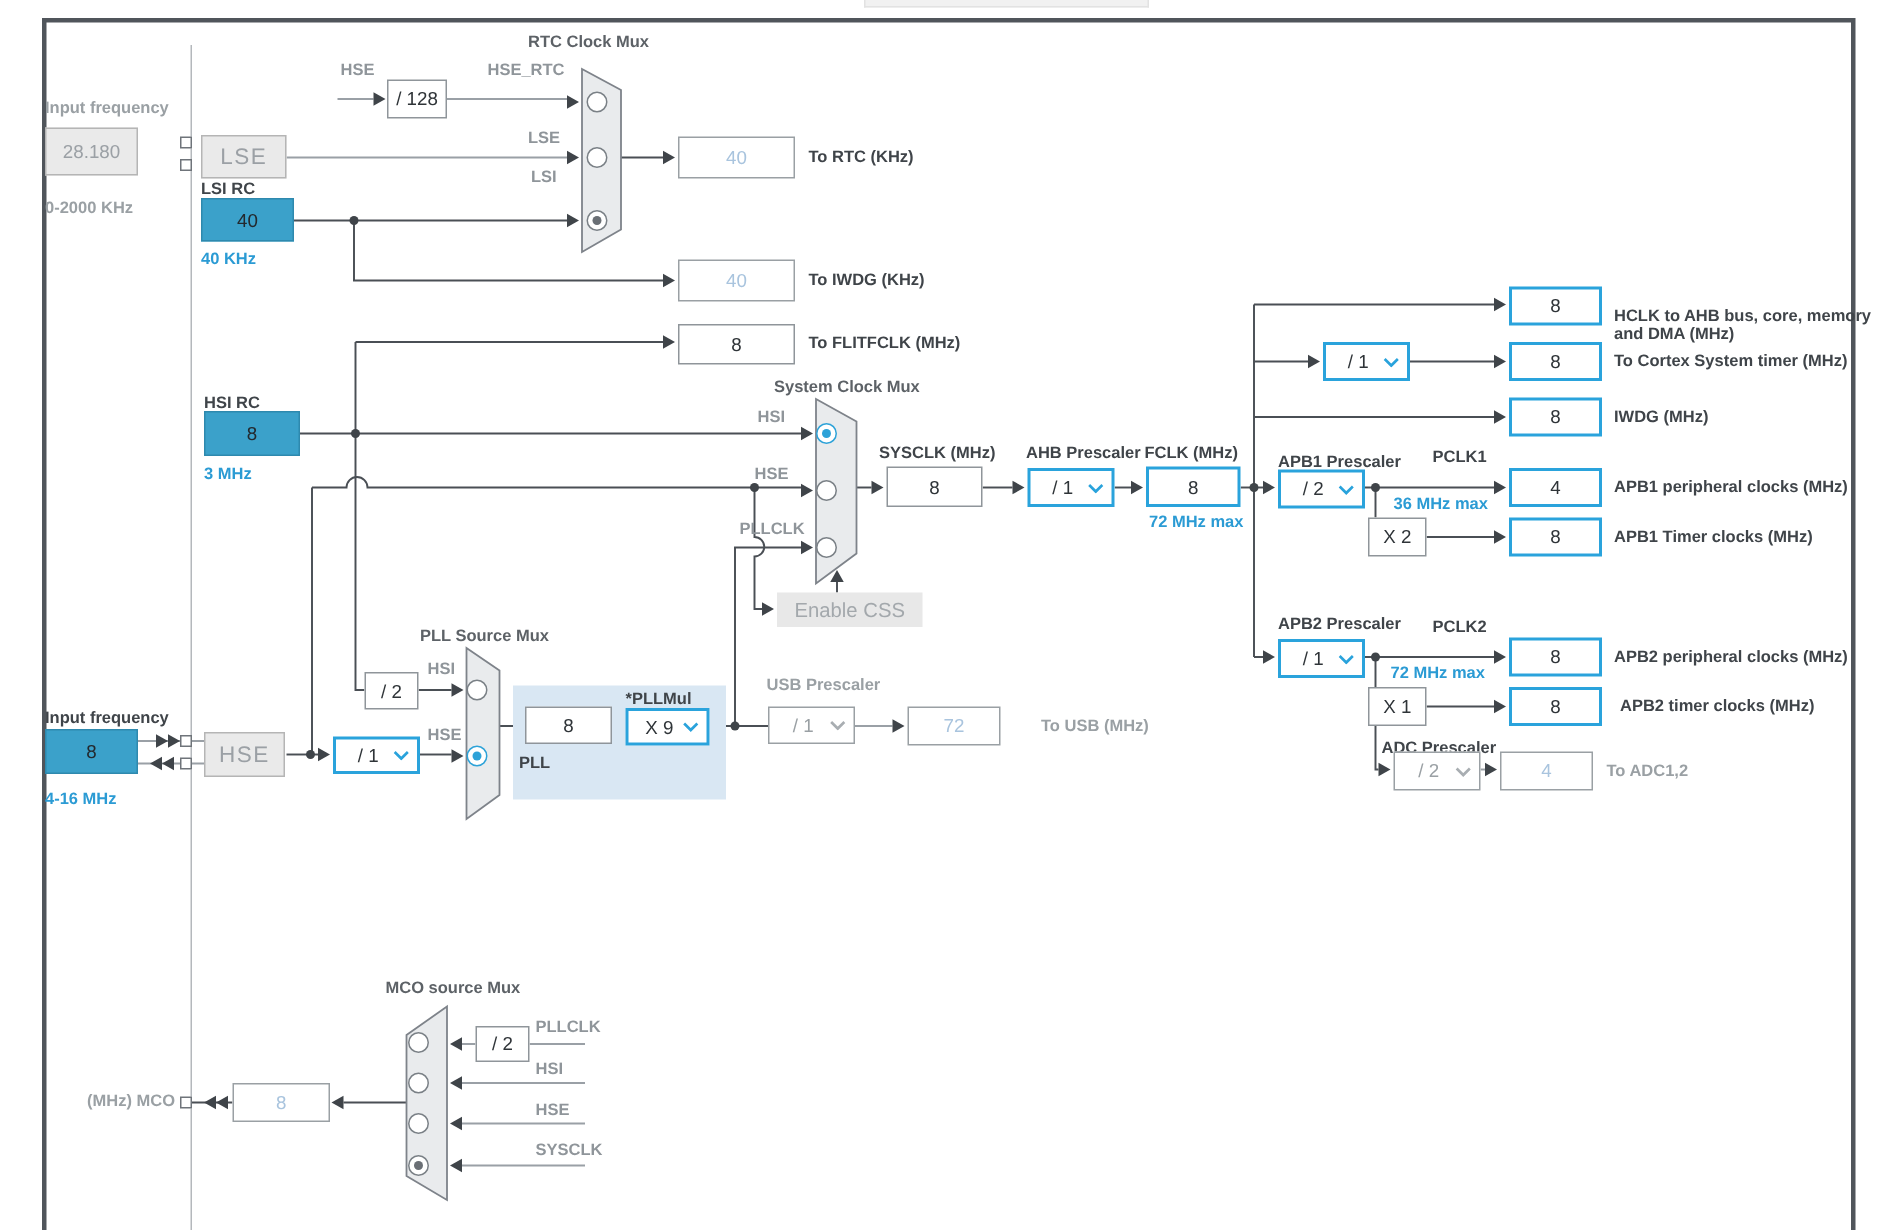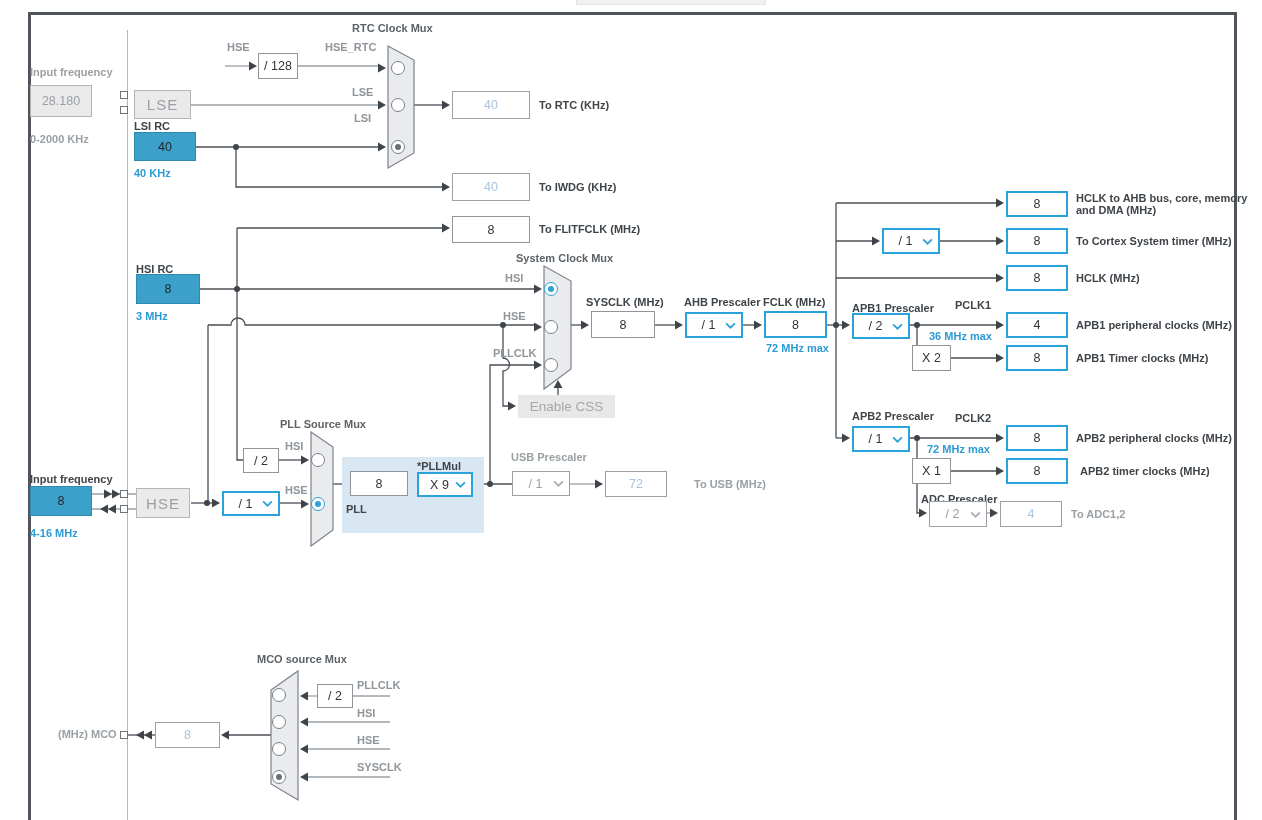--- a/index.html
+++ b/index.html
@@ -9,21 +9,21 @@
     border:3px solid #50555b;background:#fff;box-sizing:border-box;}
   #chipline{position:absolute;left:127px;top:30px;width:1px;height:790px;background:#b4b8bc;}
   #topbar{position:absolute;left:576px;top:0;width:188px;height:4px;background:#f1f1f1;border:1px solid #e2e2e2;border-top:none;}
   svg.wires{position:absolute;left:0;top:0;width:1262px;height:820px;pointer-events:none;}
   .lbl{position:absolute;font-size:11px;font-weight:bold;color:#8f959a;white-space:nowrap;line-height:12px;}
   .lbl.dark{color:#3f4449;}
   .lbl.title{color:#5d6267;}
   .lbl.blue{color:#2b9bd4;}
   .lbl.out{color:#3f4449;}
   .lbl.gray{color:#9aa0a4;}
-  .lbl.wrap{white-space:normal;width:178px;}
+  .lbl.wrap{white-space:normal;width:178px;margin-top:13px;}
   .box{position:absolute;box-sizing:border-box;background:#fff;border:1px solid #8f959a;
     color:#2f3438;font-size:12.5px;display:flex;align-items:center;justify-content:center;}
   .box.bblue{border:2px solid #2aa3dc;}
   .box.fill{background:#3ba1ca;border:1px solid #2e89ae;color:#23292e;}
   .box.grayb{background:#eaeaea;border:1px solid #b5b5b5;color:#9ba0a5;}
   .box.big{font-size:15px;letter-spacing:1px;}
   .box.dis{border:1px solid #9aa0a4;color:#a9c4de;}
   .box.btn{background:#e8e8e8;border:none;color:#a3a8ac;font-size:13.5px;}
   .dd{position:absolute;box-sizing:border-box;background:#fff;display:flex;align-items:center;
     padding:0 5px;font-size:12.5px;color:#2f3438;}
@@ -223,21 +223,21 @@
   <div class="lbl out wrap" style="left:1076px;top:192px">HCLK to AHB bus, core, memory and DMA (MHz)</div>
   <div class="dd bblue" style="left:882px;top:228px;width:58px;height:26px">
     <span class="v">/ 1</span>
     <svg viewBox="0 0 10 6">
         <path d="M1,1 L5,5 L9,1"></path>
       </svg>
   </div>
   <div class="box bblue" style="left:1006px;top:228px;width:62px;height:26px">8</div>
   <div class="lbl out" style="left:1076px;top:235px">To Cortex System timer (MHz)</div>
   <div class="box bblue" style="left:1006px;top:265px;width:62px;height:26px">8</div>
-  <div class="lbl out" style="left:1076px;top:272px">HCLK (MHz)</div>
+  <div class="lbl out" style="left:1076px;top:272px">IWDG (MHz)</div>
 
   <div class="lbl dark" style="left:852px;top:302px">APB1 Prescaler</div>
   <div class="dd bblue" style="left:852px;top:313px;width:58px;height:26px">
     <span class="v">/ 2</span>
     <svg viewBox="0 0 10 6">
         <path d="M1,1 L5,5 L9,1"></path>
       </svg>
   </div>
   <div class="lbl dark" style="left:955px;top:299px">PCLK1</div>
   <div class="lbl blue" style="left:929px;top:330px">36 MHz max</div>

